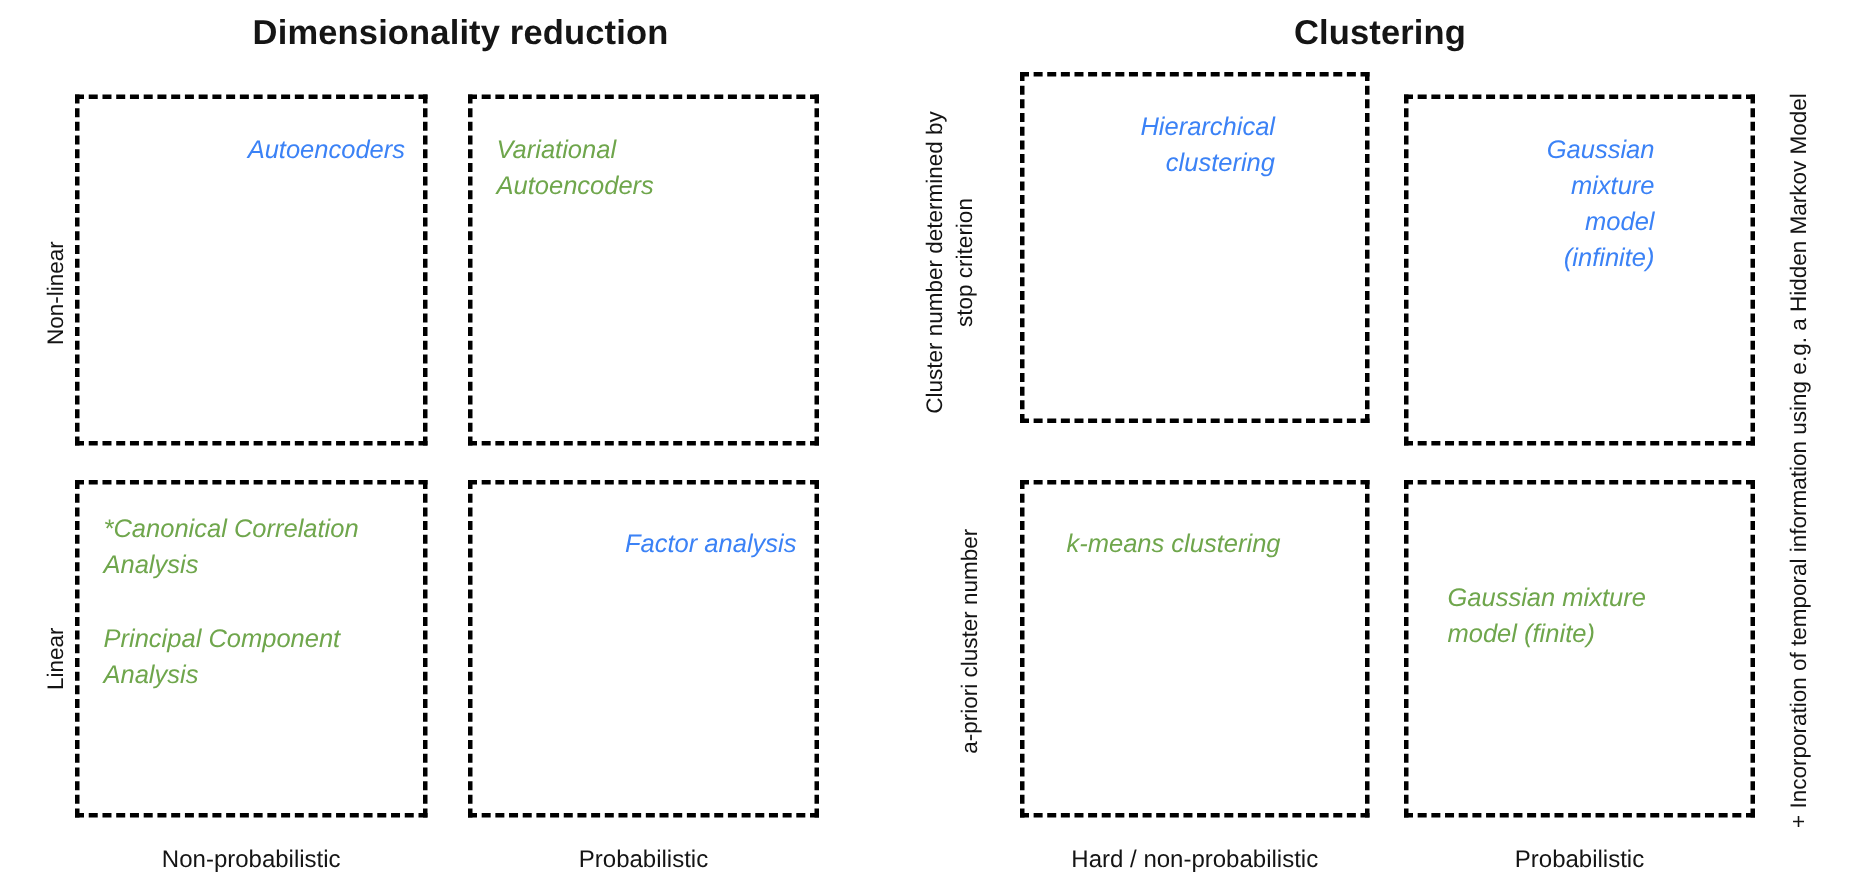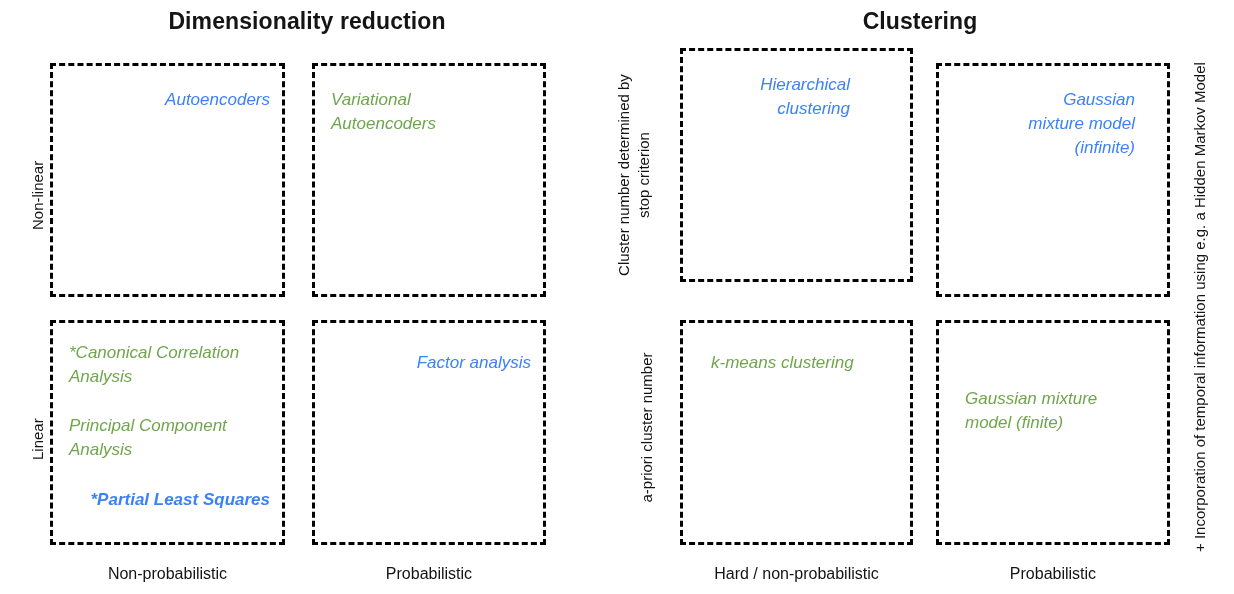--- a/index.html
+++ b/index.html
@@ -100,21 +100,20 @@
 <div class="qbox" style="left:312px; top:63px; width:234px; height:234px;text-decoration:underline;">
   <div class="qbox-inner" style="right:70px;">
     <div class="entry green">Variational Autoencoders</div>
   </div>
 </div>
 
 <div class="qbox" style="left:50px; top:320px; width:235px; height:225px;">
   <div class="qbox-inner" style="top:18px;">
     <div class="entry green">*Canonical Correlation Analysis</div>
     <div class="entry green">Principal Component Analysis</div>
-    <div class="entry black bold">*Partial Least Squares</div>
   </div>
 </div>
 
 <div class="qbox" style="left:312px; top:320px; width:234px; height:225px;">
   <div class="qbox-inner" style="top:28px;">
     <div class="entry black">Factor analysis</div>
   </div>
 </div>
 
 <div class="xlabel" style="left:50px; top:565px; width:235px;">Non-probabilistic</div>
@@ -127,21 +126,21 @@
 
 <div class="ylabel two-line" style="left:637px; top:535px; width:215px;">a-priori cluster number</div>
 
 <div class="qbox" style="left:680px; top:48px; width:233px; height:234px;">
   <div class="qbox-inner" style="left:28px; right:60px;">
     <div class="entry black">Hierarchical clustering</div>
   </div>
 </div>
 
 <div class="qbox" style="left:936px; top:63px; width:234px; height:234px;">
-  <div class="qbox-inner" style="left:26px; right:32px;margin-left:48px;">
+  <div class="qbox-inner" style="left:26px; right:64px;margin-left:48px;">
     <div class="entry black">Gaussian mixture model (infinite)</div>
   </div>
 </div>
 
 <div class="qbox" style="left:680px; top:320px; width:233px; height:225px;">
   <div class="qbox-inner" style="left:28px; right:20px; top:28px;">
     <div class="entry green">k-means clustering</div>
   </div>
 </div>
 

